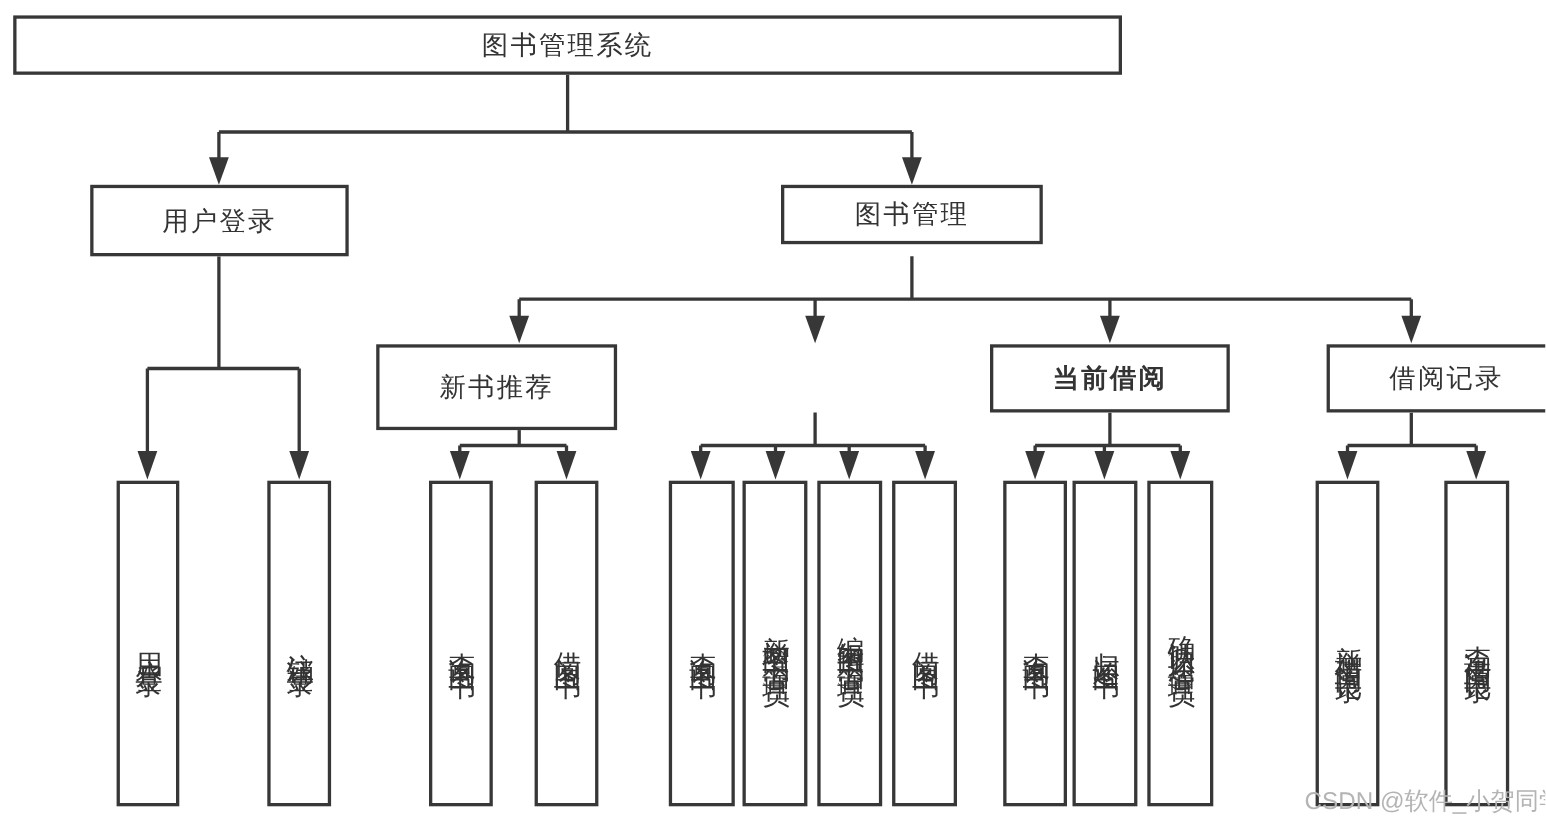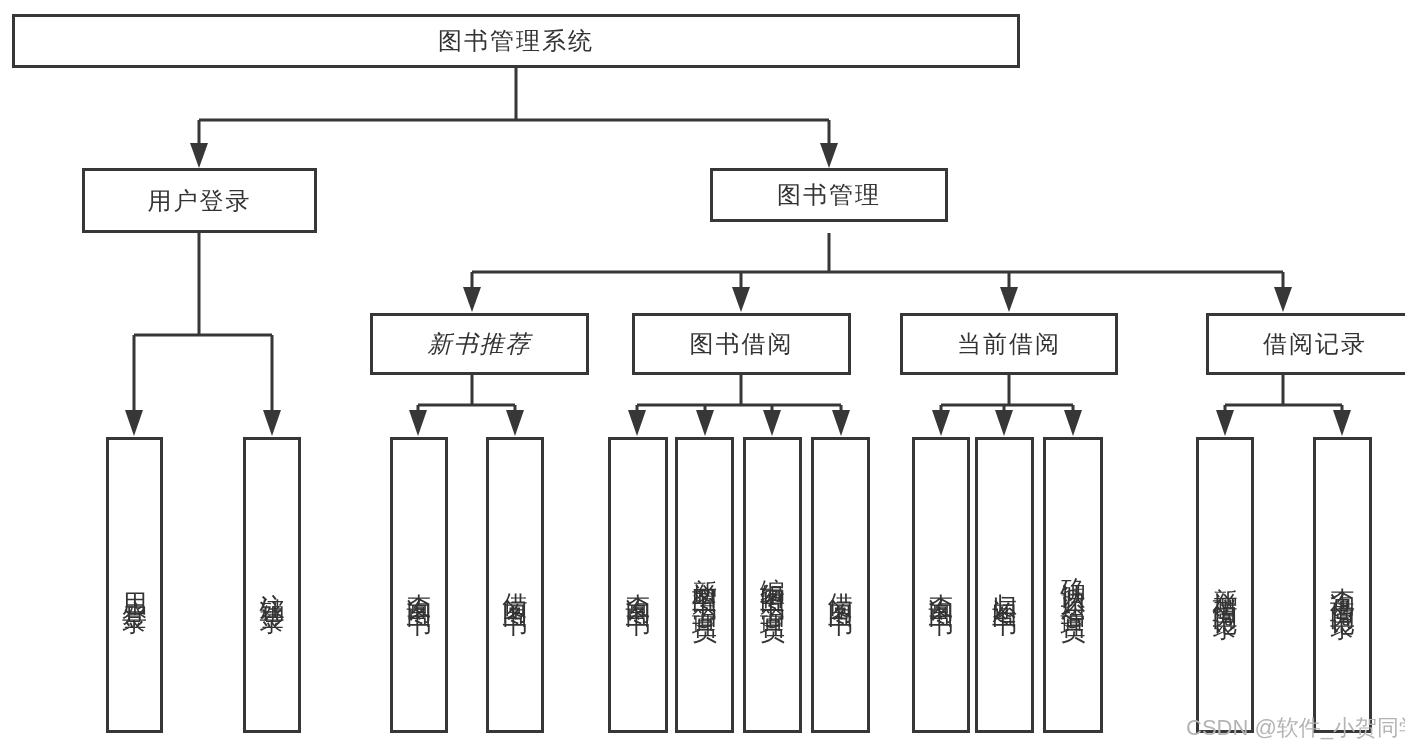--- a/index.html
+++ b/index.html
@@ -118,27 +118,24 @@
     <span class="hlabel">图书管理系统</span>
   </div>
 
   <div class="node" style="left:82px; top:168px; width:235px; height:65px;">
     <span class="hlabel">用户登录</span>
   </div>
   <div class="node" style="left:710px; top:168px; width:238px; height:54px;">
     <span class="hlabel">图书管理</span>
   </div>
 
-  <div class="node" style="left:370px; top:313px; width:219px; height:62px;font-style:italic;">
+  <div class="node" style="left:342px; top:313px; width:219px; height:78px;">
     <span class="hlabel">新书推荐</span>
   </div>
-  <div class="node" style="left:632px; top:313px; width:219px; height:62px;">
-    <span class="hlabel">图书借阅</span>
-  </div>
-  <div class="node" style="left:900px; top:313px; width:218px; height:62px;">
+  <div class="node" style="left:900px; top:313px; width:218px; height:62px;font-weight:bold;">
     <span class="hlabel">当前借阅</span>
   </div>
   <div class="node" style="left:1174px; top:313px; width:218px; height:62px;margin-left:32px;">
     <span class="hlabel">借阅记录</span>
   </div>
 
   <div class="node leaf" style="left:106px; top:437px; width:57px; height:296px;">
     <span class="vtext">用户登录</span>
   </div>
   <div class="node leaf" style="left:243px; top:437px; width:58px; height:296px;">

